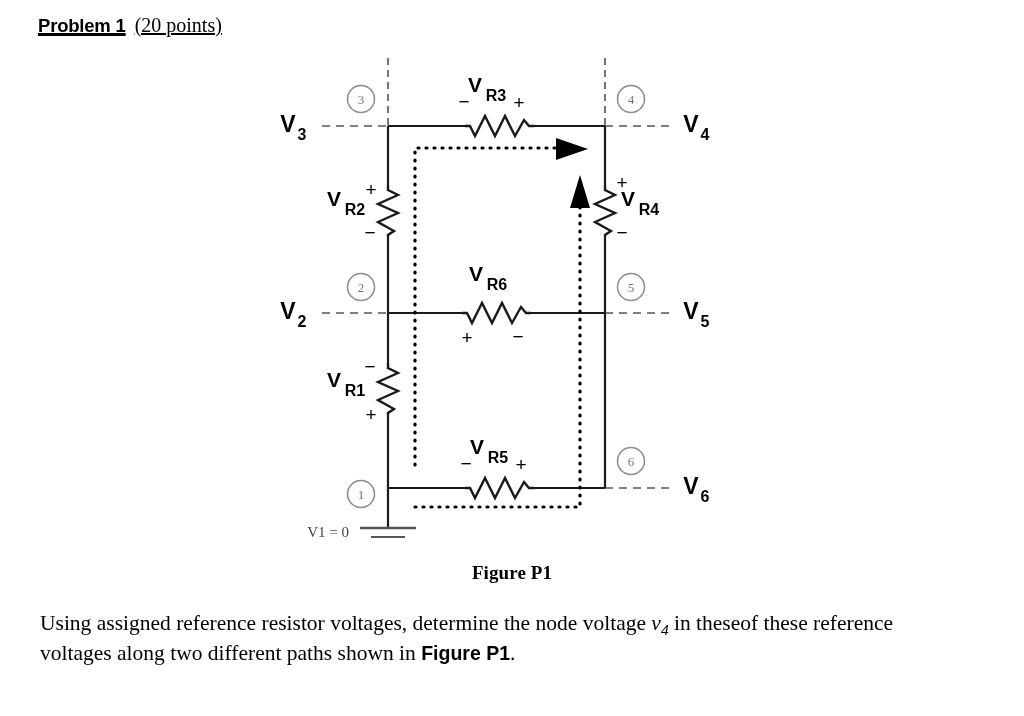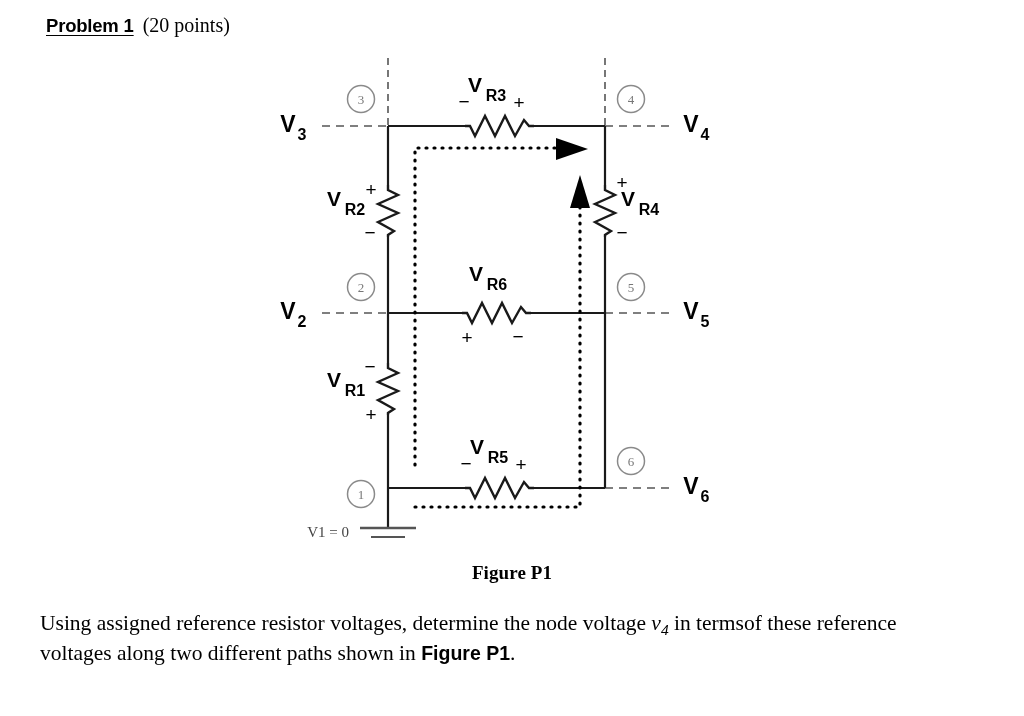--- a/index.html
+++ b/index.html
@@ -12,24 +12,25 @@
     height: 716px;
     position: relative;
     font-family: "Liberation Serif", "DejaVu Serif", serif;
     color: #000000;
     overflow: hidden;
   }
 
   
   #problem-header {
     position: absolute;
-    left: 46px;
+    left: 38px;
     top: 14px;
     font-size: 20px;
     white-space: nowrap;
+    text-decoration: underline;
   }
   #problem-header .ptitle {
     font-family: "Liberation Sans", "DejaVu Sans", sans-serif;
     font-weight: bold;
     font-size: 18.5px;
     text-decoration: underline;
     text-underline-offset: 3px;
     letter-spacing: -0.2px;
   }
   #problem-header .ppoints {
@@ -224,14 +225,14 @@
   <text x="622" y="239" text-anchor="middle" font-family="Liberation Sans, DejaVu Sans, sans-serif" font-size="19" fill="#000000">−</text>
 
   <text x="349" y="537" text-anchor="end" font-family="Liberation Serif, DejaVu Serif, serif" font-size="15" fill="#444444">V1 = 0</text>
 
 </svg>
 </div>
 
 <div id="figure-caption">Figure P1</div>
 
 <div id="question">
-  <span>Using assigned reference resistor voltages, determine the node voltage </span><span class="ital">v</span><sub>4</sub><span> in terms</span><span>of these reference voltages along two different paths shown in </span><span class="bold">Figure P1</span><span>.</span>
+  <span>Using assigned reference resistor voltages, determine the node voltage </span><span class="ital">v</span><sub>4</sub><span> in these</span><span>of these reference voltages along two different paths shown in </span><span class="bold">Figure P1</span><span>.</span>
 </div>
 
 </body></html>

